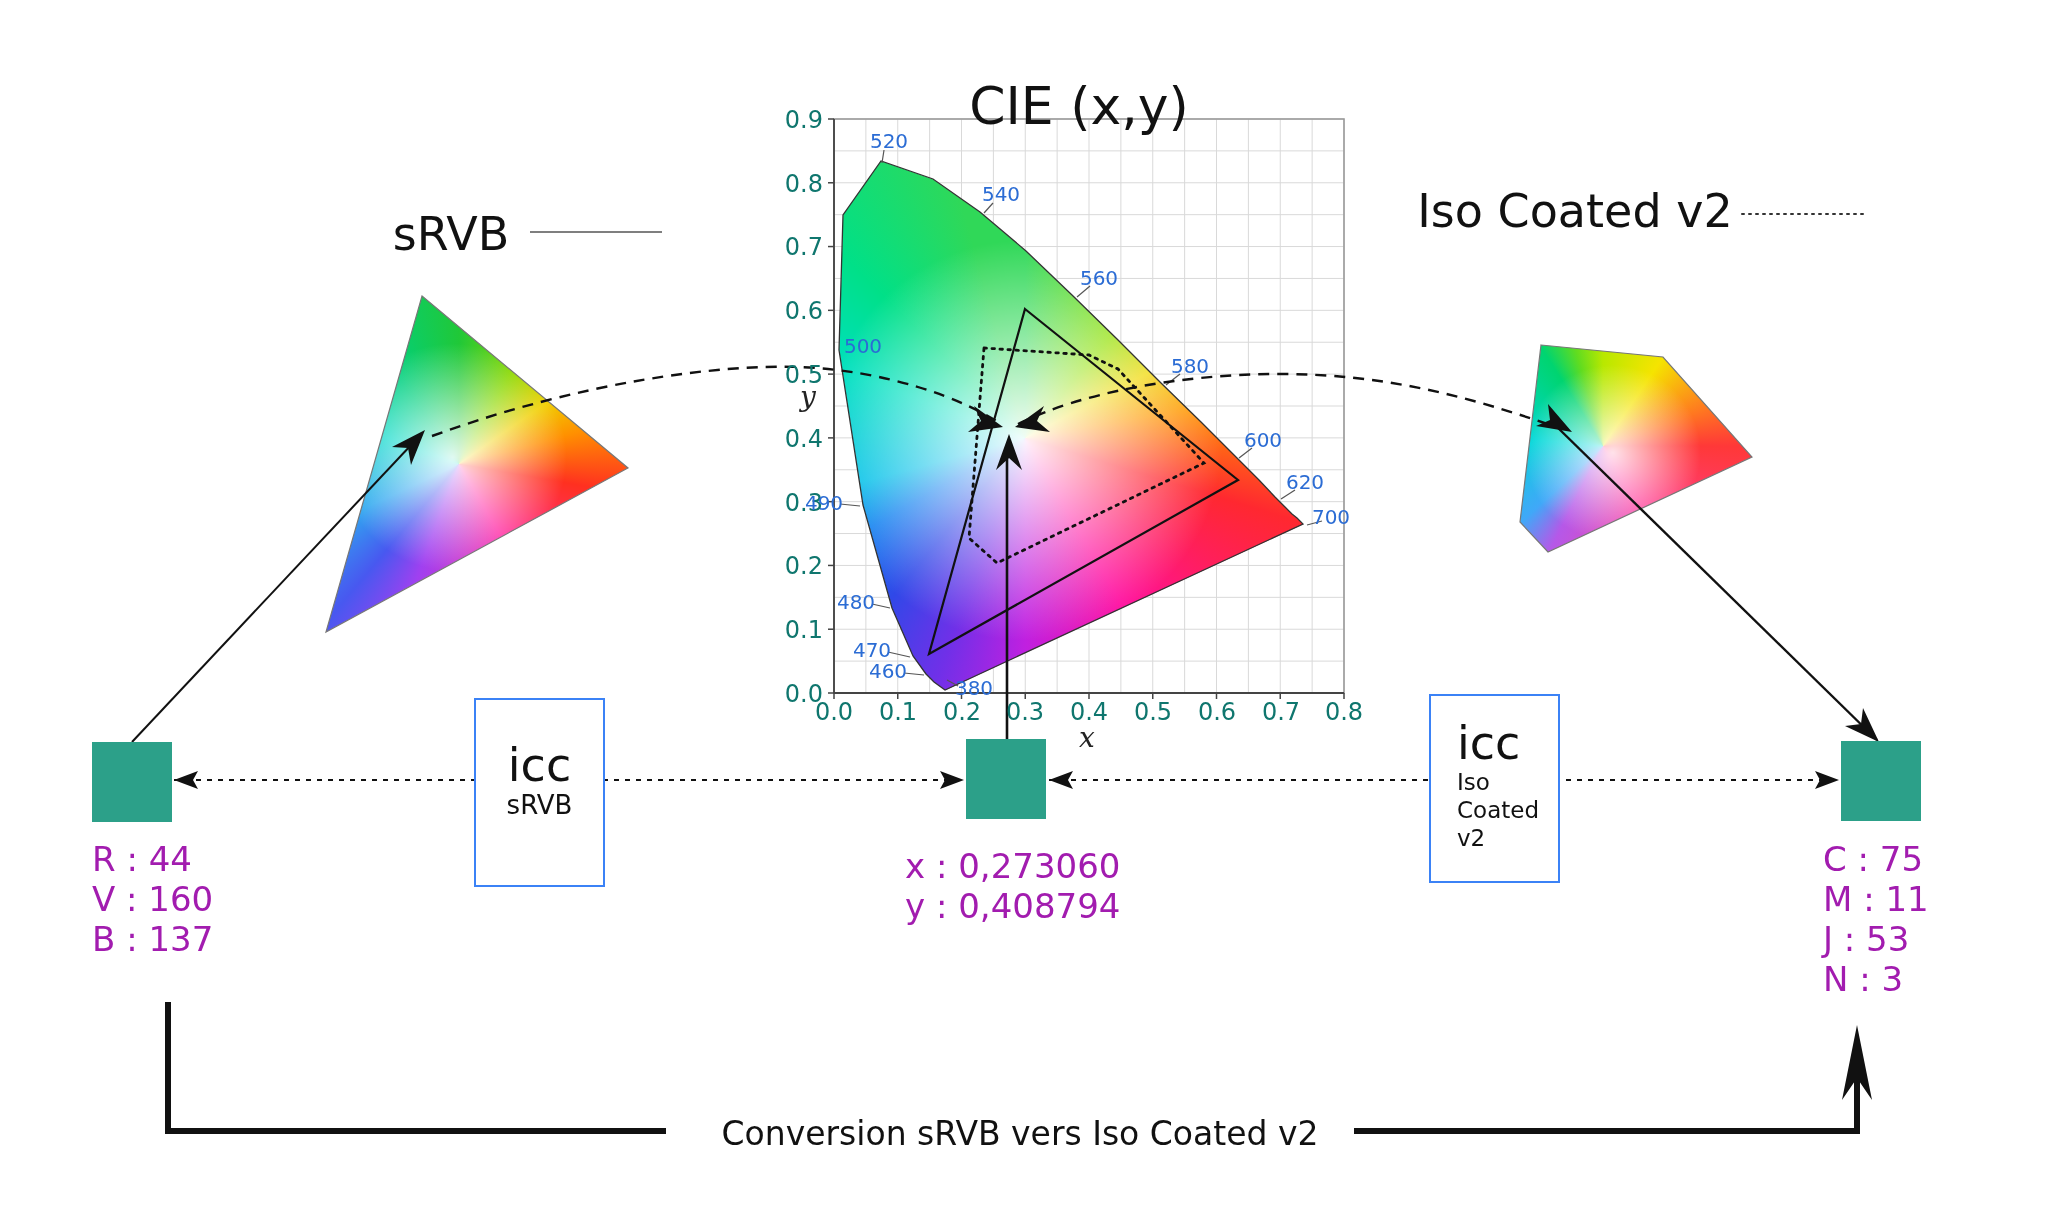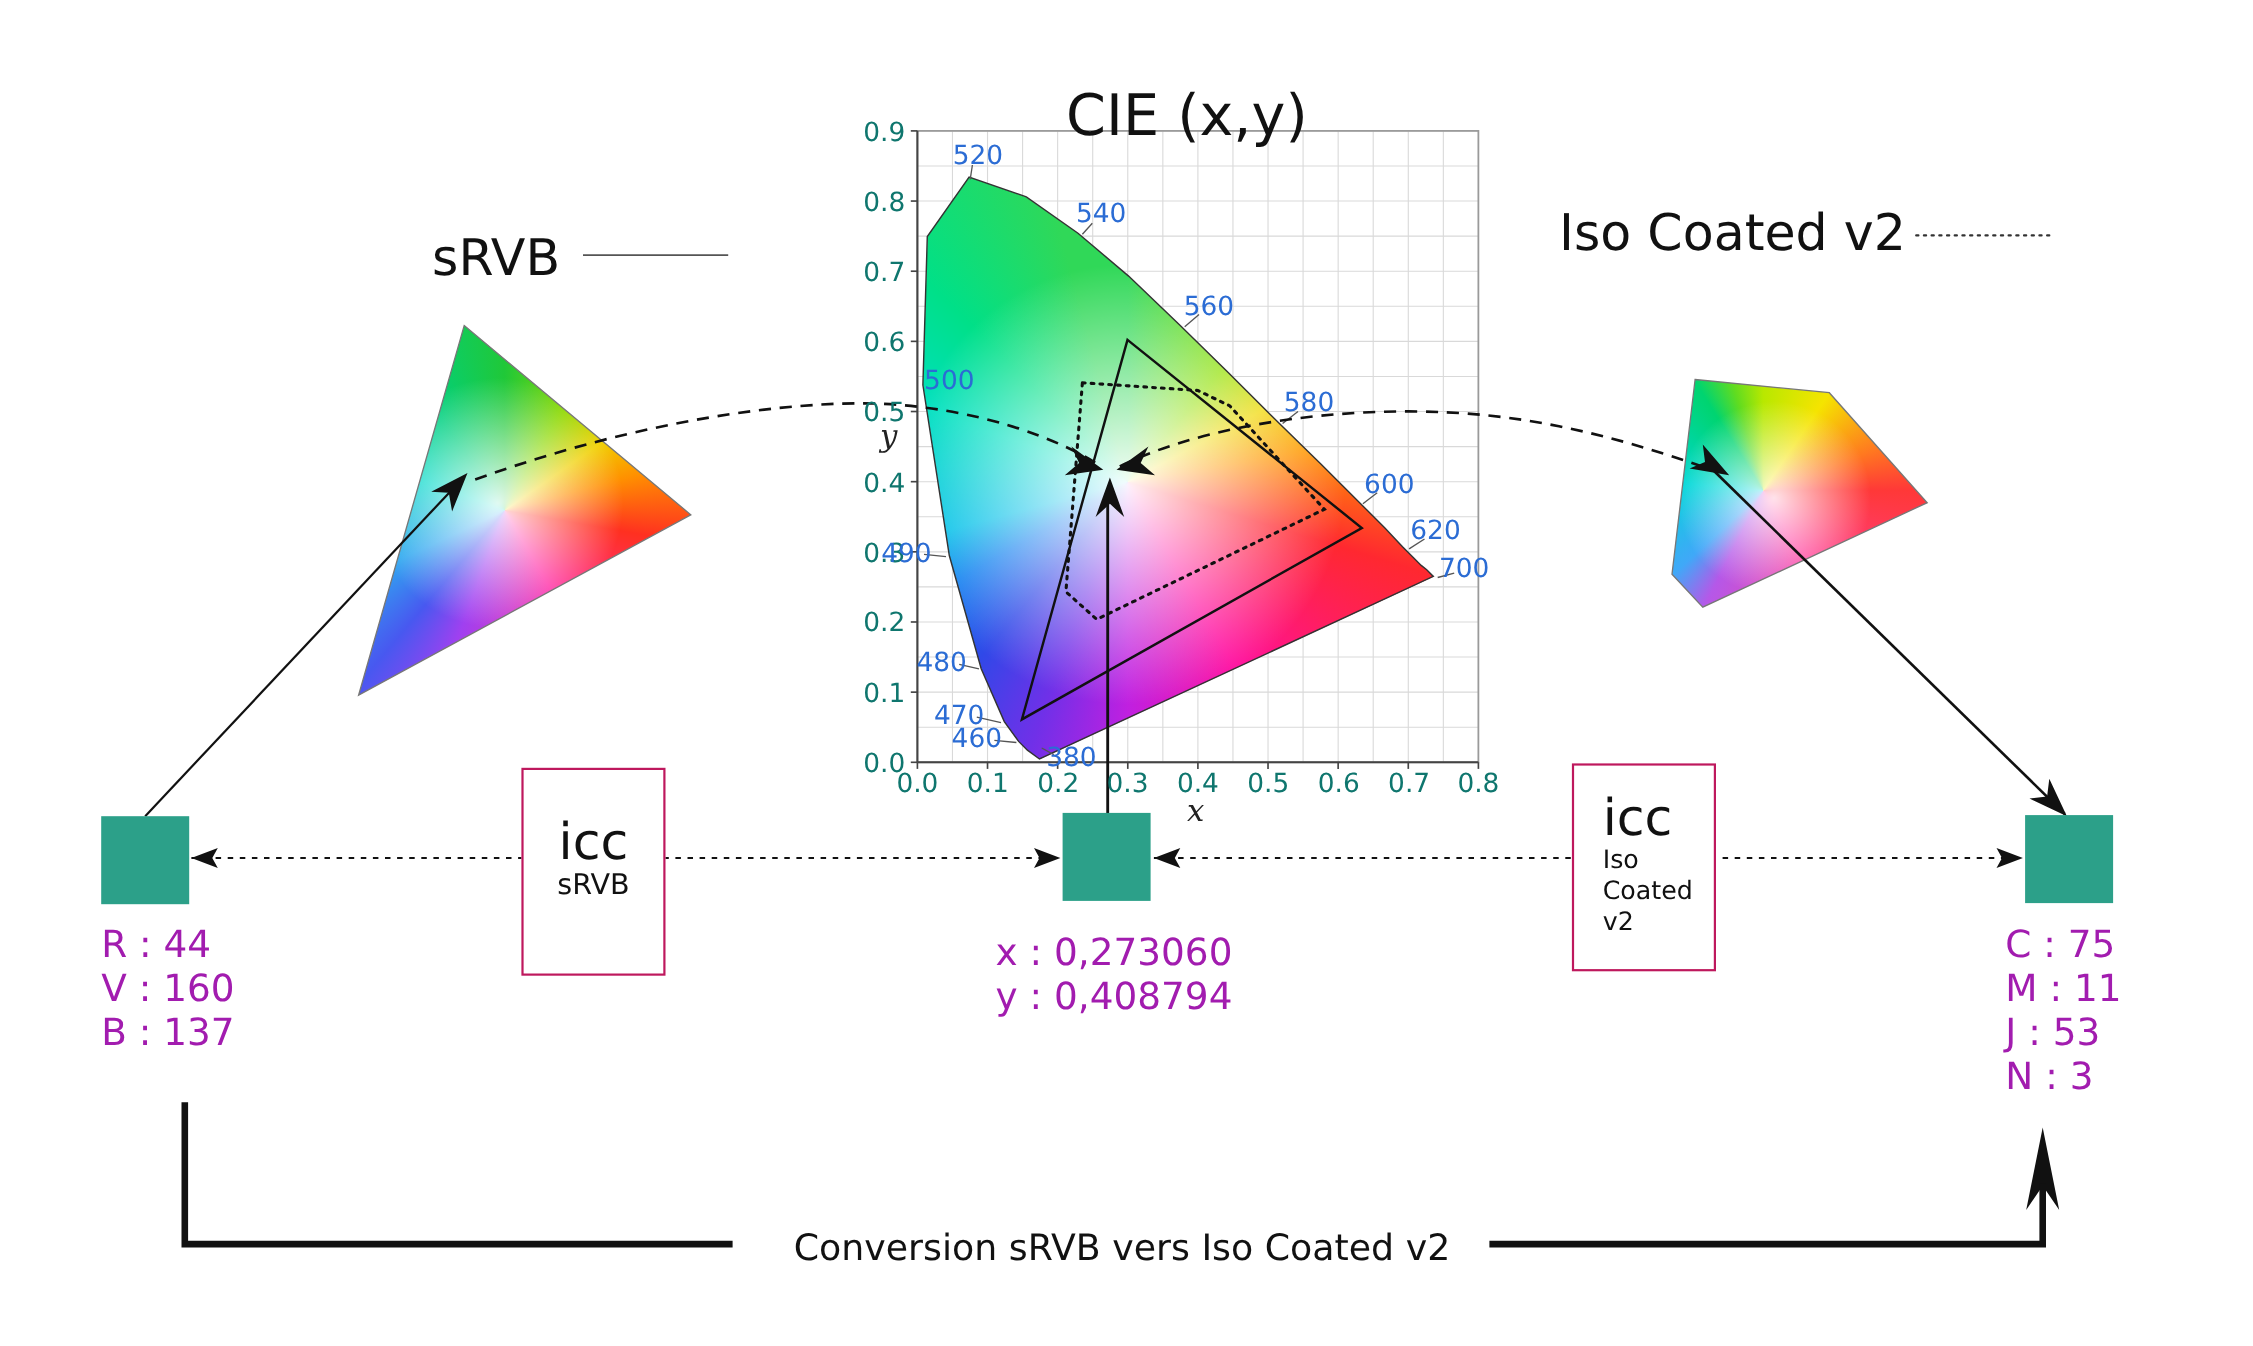--- a/index.html
+++ b/index.html
@@ -6,30 +6,30 @@
   #stage{position:relative;width:2048px;height:1224px;background:#fff;overflow:hidden;
          font-family:"DejaVu Sans","Liberation Sans",sans-serif;color:#111;}
   .abs{position:absolute;}
   .ctr{transform:translate(-50%,-50%);white-space:nowrap;}
   svg{position:absolute;left:0;top:0;}
 
   
   .title{font-size:52px;color:#111;}
   .gamut-title{font-size:46px;color:#111;}
   .tick{font-size:24px;color:#0f766e;}
-  .wl{font-size:24px;color:#2b6cd4;}
+  .wl{font-size:20px;color:#2b6cd4;}
   .axis-letter{font-family:"DejaVu Serif","Liberation Serif",serif;font-style:italic;font-size:28px;color:#222;}
   .vals{font-size:34px;line-height:40px;color:#a21caf;}
   .conv{font-size:33px;color:#111;}
 
   
   .swatch{width:80px;height:80px;background:#2ca089;}
 
   
-  .iccbox{background:#fff;border:2px solid #be185d;box-sizing:border-box;text-align:center;}
+  .iccbox{background:#fff;border:2px solid #3b82f6;box-sizing:border-box;text-align:center;}
   .iccbox .big{font-size:46px;line-height:50px;}
   .iccbox .sub{font-size:26px;line-height:30px;}
   .iccbox.leftalign{text-align:left;padding-left:26px;}
   .iccbox.leftalign .sub{font-size:23px;line-height:28px;width:86px;}
 
   
   .horseshoe{left:834px;top:119px;width:510px;height:574px;
     clip-path:polygon(21.8% 99.5%,19.6% 98.1%,18% 96.7%,15.5% 93.6%,11.4% 85.2%,5.7% 67.2%,1% 40.2%,1.8% 16.7%,9.2% 7.3%,19.4% 10.5%,28.6% 16.2%,37.6% 23%,46.7% 30.7%,55.5% 38.3%,64.1% 46%,72% 52.8%,78.4% 58.5%,83.3% 62.9%,86.5% 65.9%,88.4% 67.6%,89.8% 68.8%,90.8% 69.5%,92% 70.6%);
     background:conic-gradient(from 0deg at 37.5% 55.6%,
       #30d858 0deg,#90e000 40deg,#f0d800 62deg,#ff9800 80deg,#ff2830 107deg,

